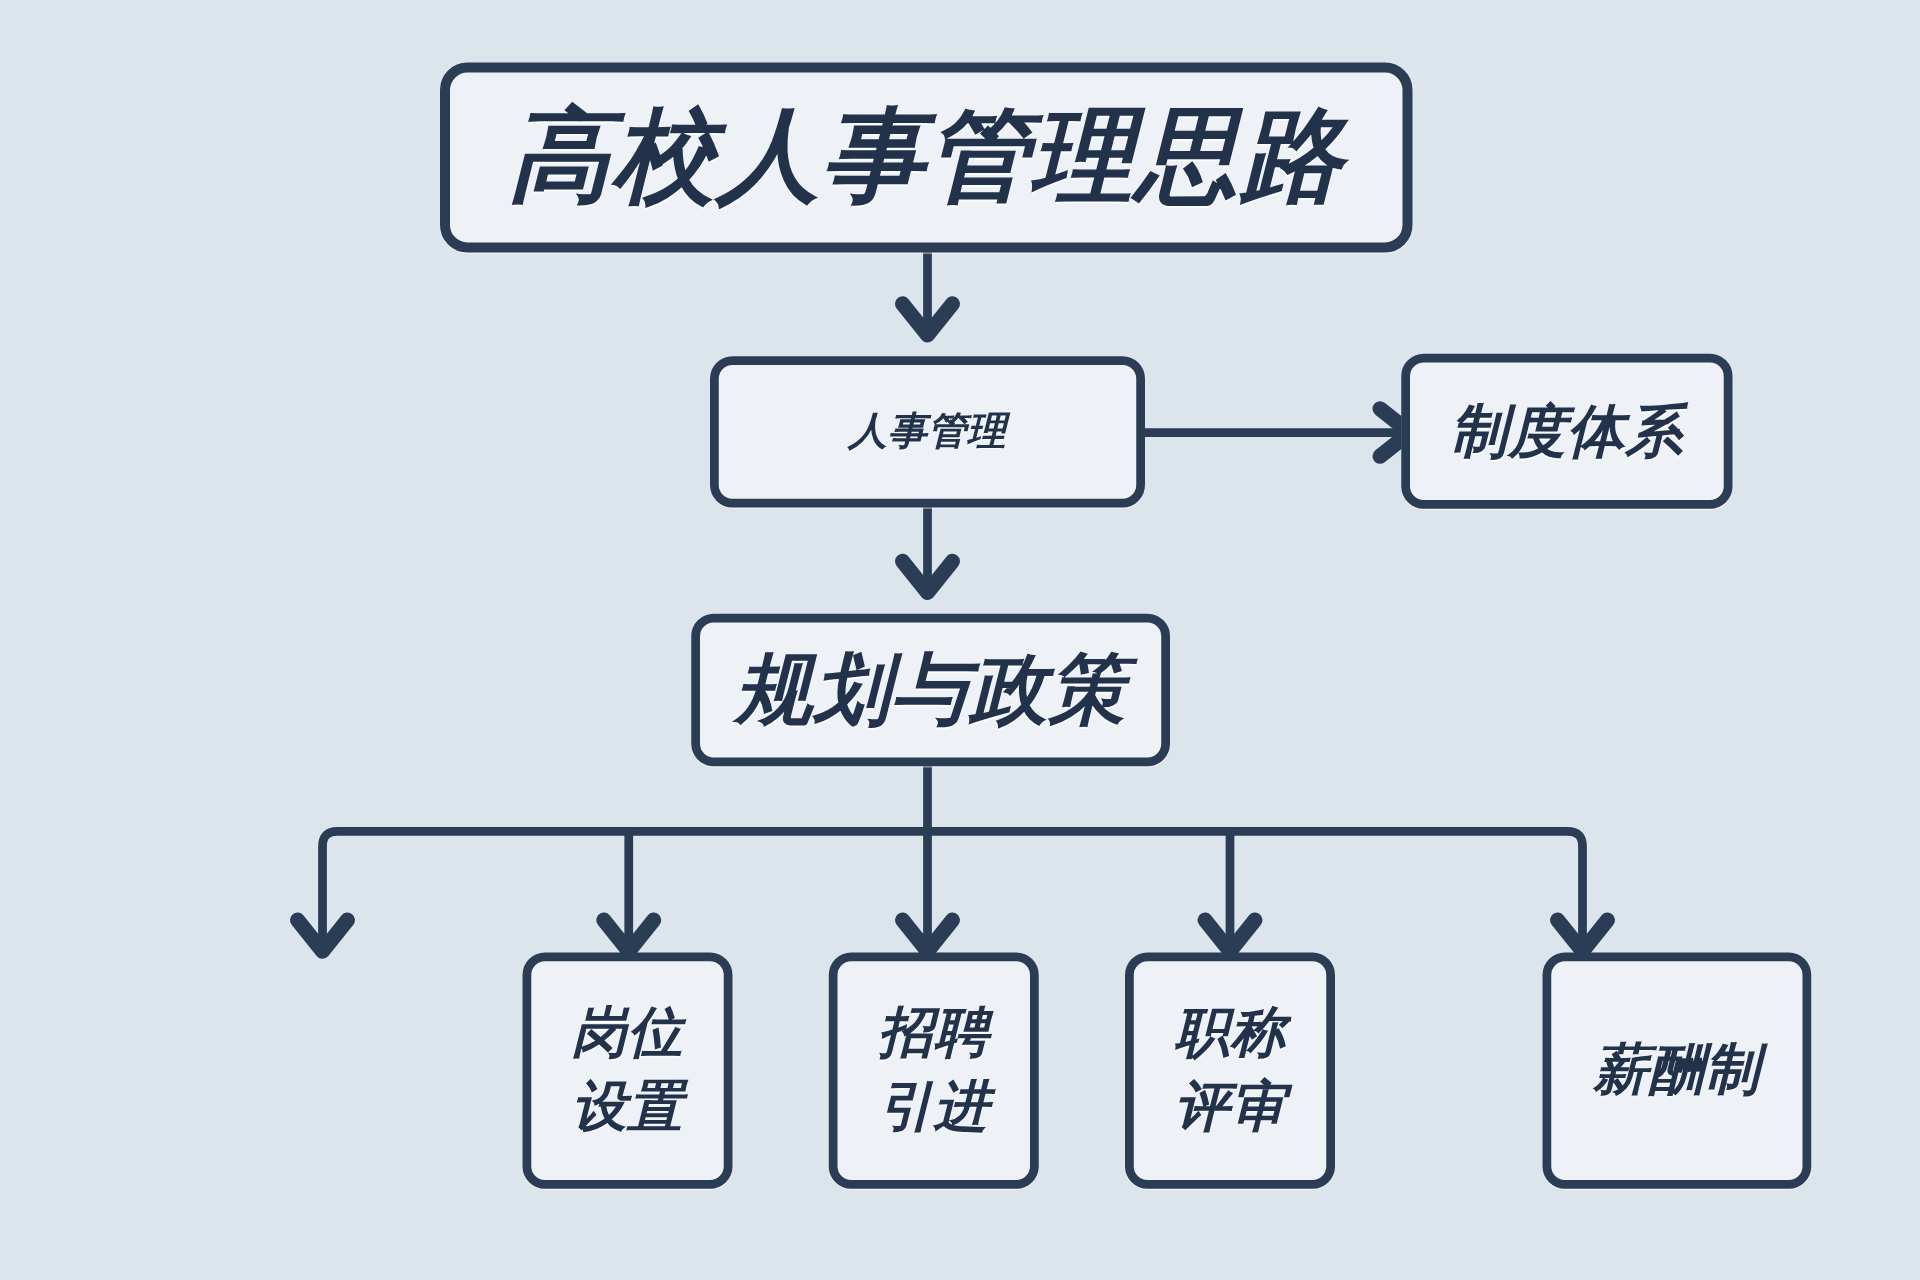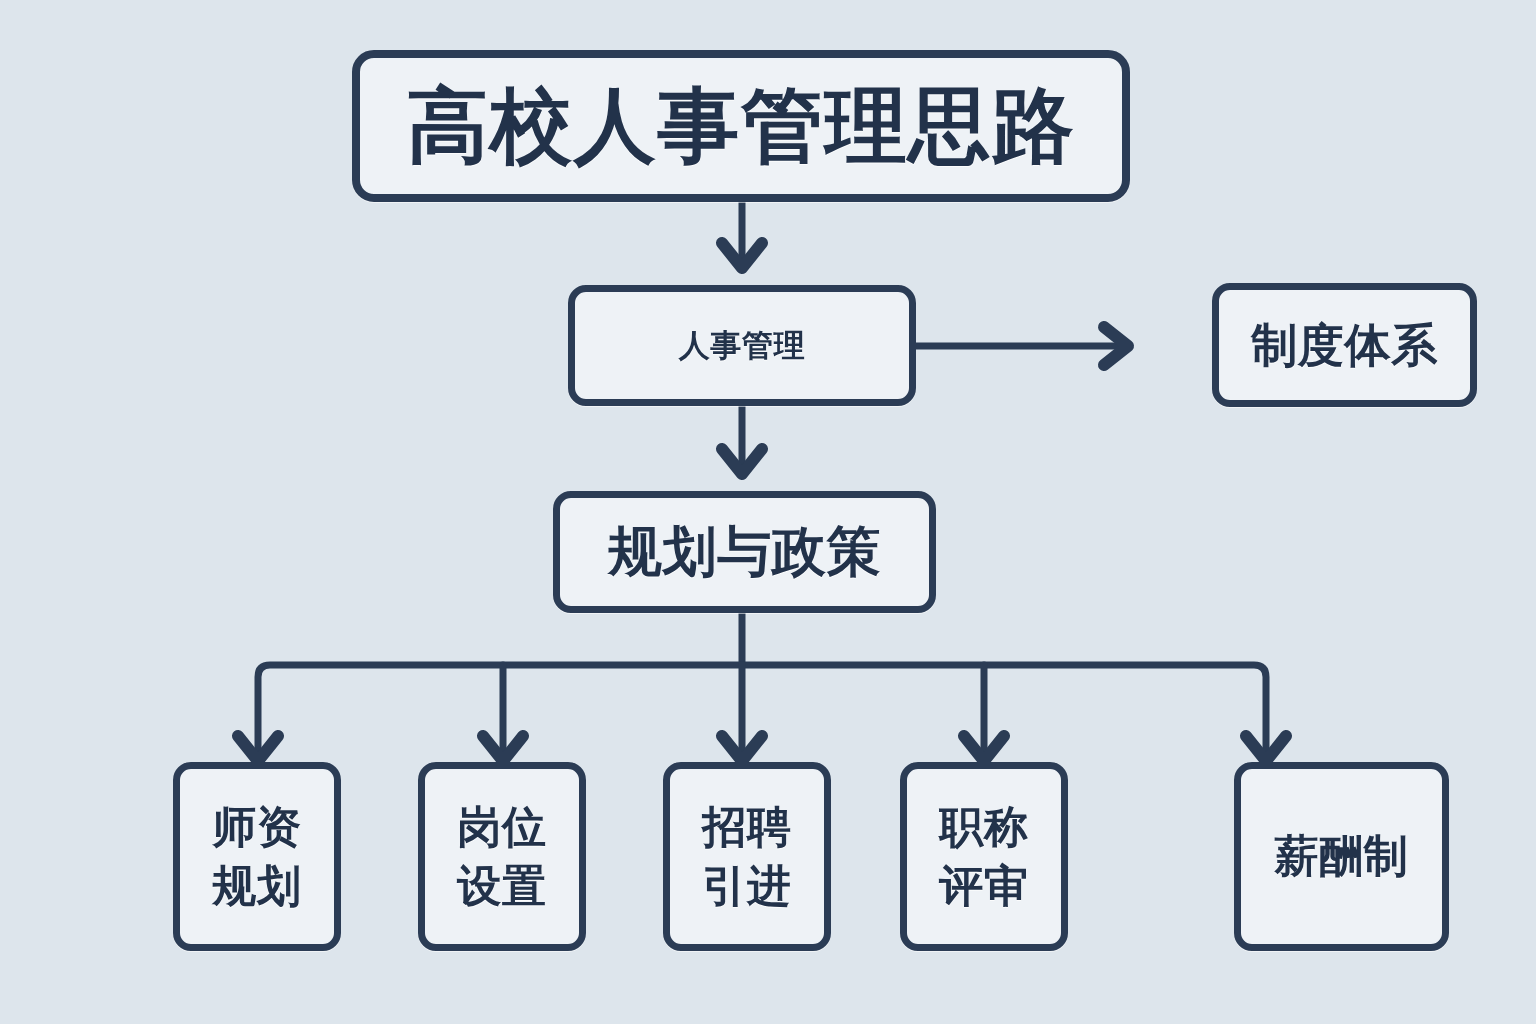--- a/index.html
+++ b/index.html
@@ -37,20 +37,21 @@
     font-weight: 700;
     letter-spacing: 0.04em;
     z-index: 2;
     box-shadow: 0 1px 0 rgba(255,255,255,0.55);
   }
   .node .label {
     display: block;
     line-height: 1.18;
     white-space: pre-line;
     text-shadow: 0 1px 0 rgba(255,255,255,0.75);
+    font-style: italic;
   }
 
   
   #node-title {
     left: 352px;
     top: 50px;
     width: 778px;
     height: 152px;
     border-radius: 22px;
     border-width: 8px;
@@ -61,37 +62,37 @@
   #node-personnel {
     left: 568px;
     top: 285px;
     width: 348px;
     height: 121px;
     border-radius: 18px;
   }
   #node-personnel .label { font-size: 31px; }
 
   #node-system {
-    left: 1212px;
+    left: 1121px;
     top: 283px;
     width: 265px;
     height: 124px;
     border-radius: 18px;
   }
   #node-system .label { font-size: 46px; }
 
   
   #node-planning {
     left: 553px;
     top: 491px;
     width: 383px;
     height: 122px;
     border-radius: 18px;
   }
-  #node-planning .label { font-size: 54px; }
+  #node-planning .label { font-size: 62px; }
 
   
   .leaf {
     top: 762px;
     height: 189px;
     width: 168px;
     border-radius: 18px;
   }
   .leaf .label { font-size: 44px; line-height: 1.32; }
   #leaf-0 { left: 173px; }
@@ -142,24 +143,20 @@
   </div>
 
   <div class="node" id="node-system">
     <span class="label">制度体系</span>
   </div>
 
   <div class="node" id="node-planning">
     <span class="label">规划与政策</span>
   </div>
 
-  <div class="node leaf" id="leaf-0">
-    <span class="label">师资
-规划</span>
-  </div>
   <div class="node leaf" id="leaf-1">
     <span class="label">岗位
 设置</span>
   </div>
   <div class="node leaf" id="leaf-2">
     <span class="label">招聘
 引进</span>
   </div>
   <div class="node leaf" id="leaf-3">
     <span class="label">职称

